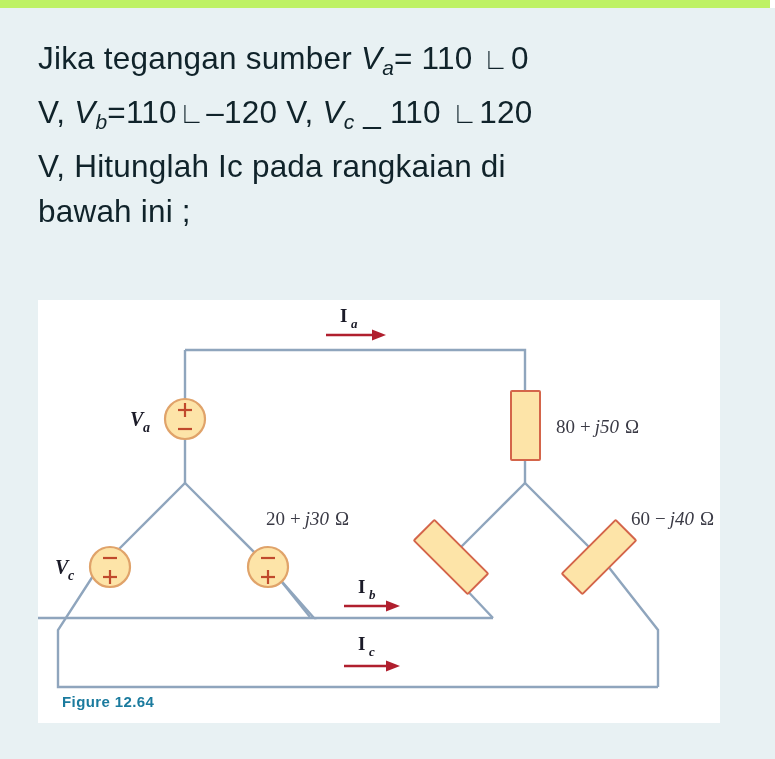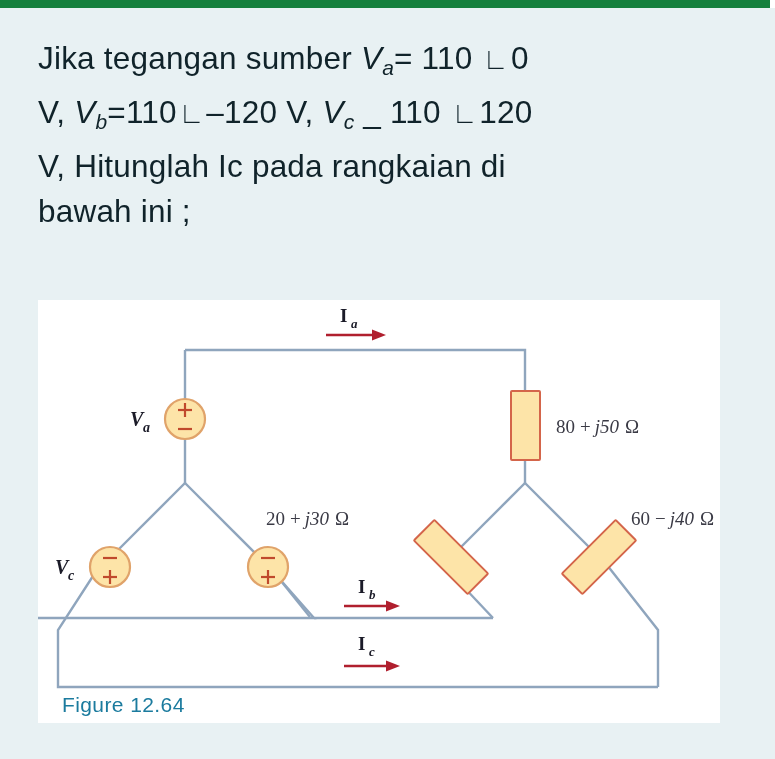--- a/index.html
+++ b/index.html
@@ -10,21 +10,21 @@
     width: 775px;
     height: 759px;
     background: #ffffff;
     font-family: "Liberation Sans", sans-serif;
     overflow: hidden;
   }
   #page {
     position: relative;
     width: 770px;
     height: 759px;
-    background: #15803d;
+    background: #bef264;
   }
   #tint {
     position: absolute;
     left: 0;
     top: 8px;
     width: 775px;
     height: 751px;
     background: #e8f1f3;
   }
   #question {
@@ -66,22 +66,22 @@
   }
   #figure-svg {
     position: absolute;
     left: 0;
     top: 0;
   }
   #fig-caption {
     position: absolute;
     left: 24px;
     top: 393px;
-    font-size: 21px;
-    font-weight: normal;
+    font-size: 15px;
+    font-weight: bold;
     color: #1b7b9e;
     letter-spacing: 0.4px;
     font-family: "Liberation Sans", sans-serif;
   }
   .wire {
     fill: none;
     stroke: #8fa5bd;
     stroke-width: 2.4;
     stroke-linejoin: miter;
     stroke-linecap: butt;

